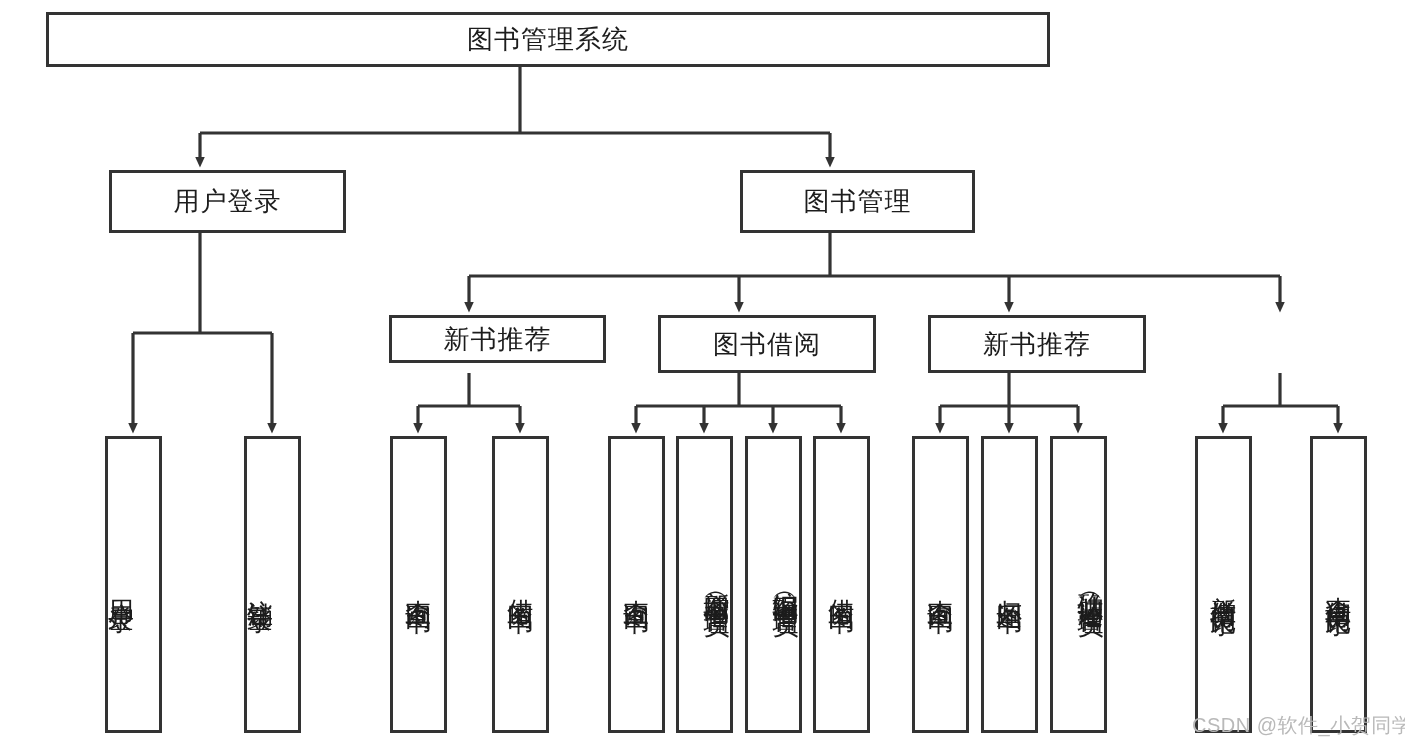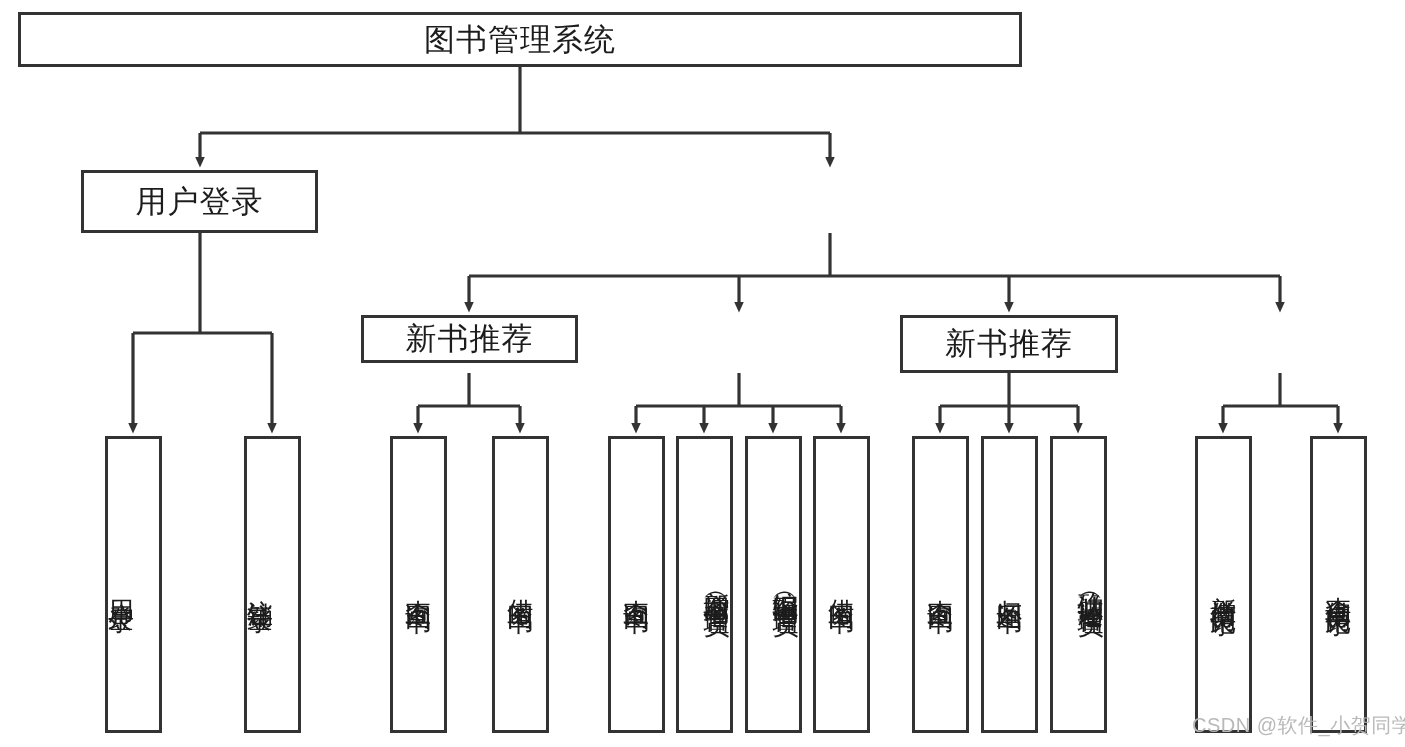--- a/index.html
+++ b/index.html
@@ -24,22 +24,23 @@
     position:absolute;
     box-sizing:border-box;
     background:#ffffff;
     border:3px solid #333333;
     display:flex;
     align-items:center;
     justify-content:center;
     color:#1c1c1c;
   }
   .node.h{
-    font-size:31px;
+    font-size:26px;
     letter-spacing:1px;
+    margin-left:28px;
   }
   .node.v{
     writing-mode:vertical-rl;
     text-orientation:upright;
     font-size:26px;
     letter-spacing:3px;
     padding:6px 0;
   }
   .node.v.bottomed{
     align-items:flex-end;
@@ -116,22 +117,24 @@
       <path d="M1280,373 L1280,406"></path>
       <path d="M1223,406 L1338,406"></path>
       <path d="M1223,406 L1223,424" marker-end="url(#arrow)"></path>
       <path d="M1338,406 L1338,424" marker-end="url(#arrow)"></path>
     </g>
   </svg>
 
   <div class="node h" style="left:18px;top:12px;width:1004px;height:55px;">图书管理系统</div>
 
   <div class="node h" style="left:81px;top:170px;width:237px;height:63px;">用户登录</div>
+  <div class="node h" style="left:712px;top:170px;width:235px;height:63px;">图书管理</div>
 
   <div class="node h" style="left:361px;top:315px;width:217px;height:48px;">新书推荐</div>
+  <div class="node h" style="left:630px;top:315px;width:218px;height:58px;">图书借阅</div>
   <div class="node h" style="left:900px;top:315px;width:218px;height:58px;">新书推荐</div>
 
   <div class="node v bottomed" style="left:105px;top:436px;width:57px;height:297px;">
     <span class="vtext">用户登录</span>
   </div>
   <div class="node v bottomed" style="left:244px;top:436px;width:57px;height:297px;">
     <span class="vtext">注销登录</span>
   </div>
 
   <div class="node v centered" style="left:390px;top:436px;width:57px;height:297px;">

